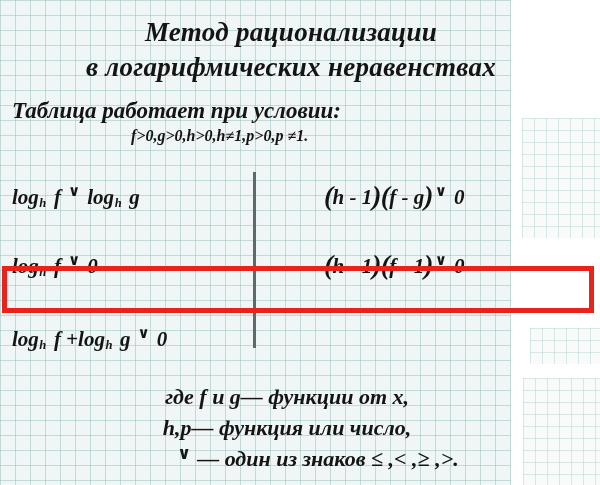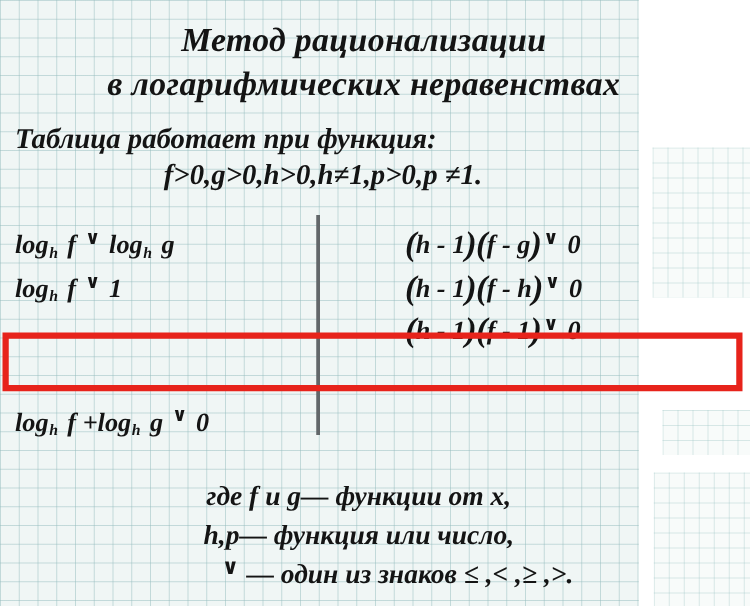--- a/index.html
+++ b/index.html
@@ -34,21 +34,21 @@
     text-align:center;font-weight:bold;font-style:italic;
     font-size:27px;line-height:35px;letter-spacing:.3px;
   }
 
   .cond-label{
     position:absolute;left:12px;top:98px;
     font-weight:bold;font-style:italic;font-size:23px;white-space:nowrap;
   }
   .cond-formula{
     position:absolute;left:131px;top:127px;
-    font-weight:bold;font-style:italic;font-size:23px;white-space:nowrap;
+    font-weight:bold;font-style:italic;font-size:16px;white-space:nowrap;
   }
 
   .table{position:absolute;left:0;top:0;width:600px;height:485px;}
   .row{position:absolute;left:0;width:600px;height:30px;}
   .cell{
     position:absolute;top:0;white-space:nowrap;
     font-weight:bold;font-style:italic;font-size:21px;line-height:30px;
   }
   .cell.left{left:12px;}
   .cell.right{left:296px;margin-left:28px;}
@@ -87,35 +87,32 @@
 
   <div class="patch patch-a"></div>
   <div class="patch patch-b"></div>
   <div class="patch patch-c"></div>
 
   <div class="title">
     <div>Метод рационализации</div>
     <div>в логарифмических неравенствах</div>
   </div>
 
-  <div class="cond-label">Таблица работает при функция:</div>
+  <div class="cond-label">Таблица работает при условии:</div>
   <div class="cond-formula">f&gt;0,g&gt;0,h&gt;0,h≠1,p&gt;0,p ≠1.</div>
 
   <div class="table">
     <div class="separator"></div>
 
     <div class="row" style="top:176px">
       <span class="cell left">log<sub>h</sub> f <span class="vee">∨</span> log<sub>h</sub> g</span>
       <span class="cell right"><span class="pr">(</span>h - 1<span class="pr">)</span><span class="pr">(</span>f - g<span class="pr">)</span><span class="vee">∨</span> 0</span>
     </div>
-    <div class="row" style="top:211px">
-      <span class="cell left">log<sub>h</sub> f <span class="vee">∨</span> 1</span>
-      <span class="cell right"><span class="pr">(</span>h - 1<span class="pr">)</span><span class="pr">(</span>f - h<span class="pr">)</span><span class="vee">∨</span> 0</span>
-    </div>
     <div class="row" style="top:245px">
+      <span class="cell left">log<sub>h</sub> f <span class="vee">∨</span> 0</span>
       <span class="cell right"><span class="pr">(</span>h - 1<span class="pr">)</span><span class="pr">(</span>f - 1<span class="pr">)</span><span class="vee">∨</span> 0</span>
     </div>
     <div class="row" style="top:281px">
     </div>
     <div class="row" style="top:318px">
       <span class="cell left">log<sub>h</sub> f +log<sub>h</sub> g <span class="vee">∨</span> 0</span>
     </div>
 
     <div class="highlight-box"></div>
   </div>

